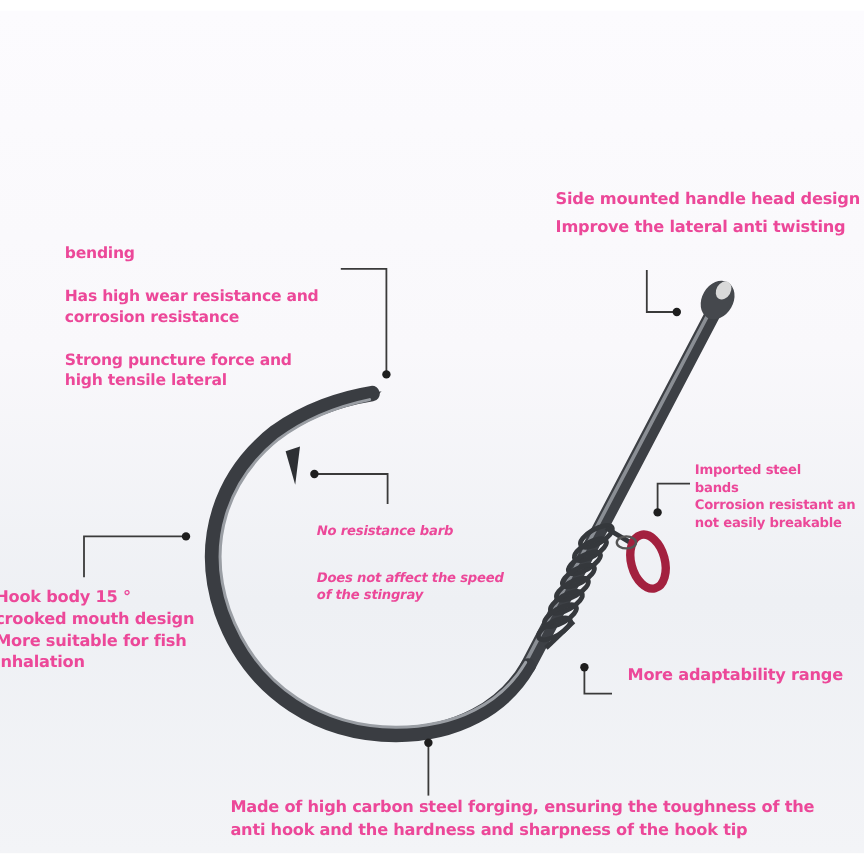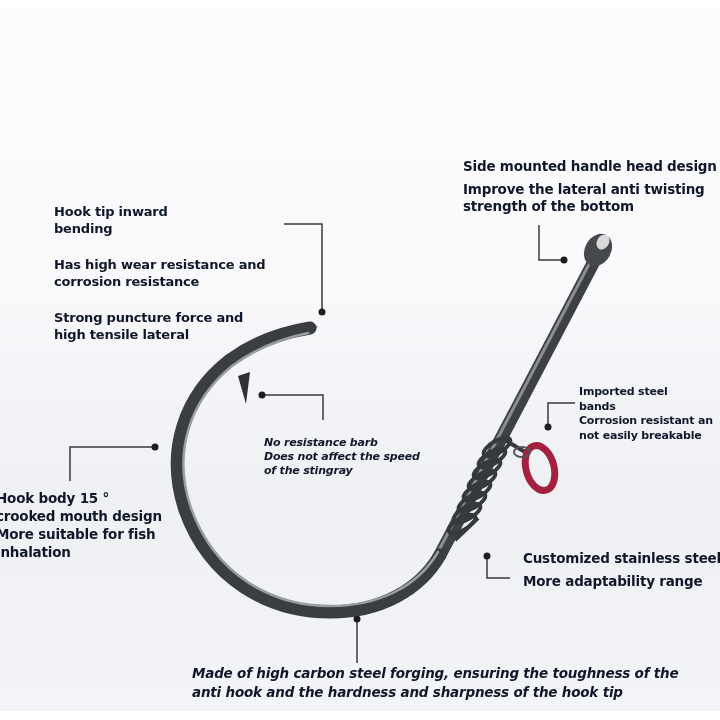--- a/index.html
+++ b/index.html
@@ -7,21 +7,21 @@
     width: 720px; height: 720px; position: relative; overflow: hidden;
     background: #ffffff;
     font-family: "DejaVu Sans", "Liberation Sans", sans-serif;
     color: #222222;
   }
   .canvas {
     position: absolute; left: 0; top: 9px; width: 720px; height: 702px;
     background: linear-gradient(180deg, #fcfbfe 0%, #f9f8fb 40%, #eef0f4 70%, #f3f4f7 100%);
   }
   .label {
-    position: absolute; font-weight: bold; color: #0f172a;
+    position: absolute; font-weight: bold; color: #ec4899;
     line-height: 17px; white-space: nowrap; letter-spacing: -0.2px;
   }
   .label div { white-space: nowrap; }
   .gap { margin-top: 19px; }
   svg.art { position: absolute; left: 0; top: 0; }
 </style>
 </head>
 <body>
 
 <div class="canvas"></div>
@@ -94,53 +94,50 @@
     <circle cx="548" cy="427" r="3.5"></circle>
     <circle cx="155" cy="447" r="3.5"></circle>
     <circle cx="487" cy="556" r="3.5"></circle>
     <circle cx="357" cy="619" r="3.5"></circle>
   </g>
 </svg>
 
 <div class="label" style="left:463px; top:158px; font-size:13.5px;">
   <div>Side mounted handle head design</div>
   <div class="gap" style="margin-top:6px">Improve the lateral anti twisting</div>
-  <div>strength of the bottom</div>
 </div>
 
 <div class="label" style="left:54px; top:203px; font-size:13px;">
-  <div>Hook tip inward</div>
   <div>bending</div>
   <div class="gap">Has high wear resistance and</div>
   <div>corrosion resistance</div>
   <div class="gap">Strong puncture force and</div>
   <div>high tensile lateral</div>
 </div>
 
 <div class="label" style="left:264px; top:436px; font-size:11px; line-height:14px;font-style:italic;">
   <div>No resistance barb</div>
-  <div style="margin-top:0">Does not affect the speed</div>
+  <div style="margin-top:25px">Does not affect the speed</div>
   <div>of the stingray</div>
 </div>
 
 <div class="label" style="left:579px; top:385px; font-size:11px; line-height:14.5px;">
   <div>Imported steel</div>
   <div>bands</div>
   <div>Corrosion resistant an</div>
   <div>not easily breakable</div>
 </div>
 
 <div class="label" style="left:-4px; top:489px; font-size:13.5px; line-height:18px;">
   <div>Hook body 15 °</div>
   <div>crooked mouth design</div>
   <div>More suitable for fish</div>
   <div>inhalation</div>
 </div>
 
 <div class="label" style="left:523px; top:549px; font-size:13.5px; line-height:18px;">
-  <div>Customized stainless steel</div>
   <div style="margin-top:5px">More adaptability range</div>
 </div>
 
-<div class="label" style="left:192px; top:664px; font-size:13.5px; line-height:19px;font-style:italic;">
+<div class="label" style="left:192px; top:664px; font-size:13.5px; line-height:19px;">
   <div>Made of high carbon steel forging, ensuring the toughness of the</div>
   <div>anti hook and the hardness and sharpness of the hook tip</div>
 </div>
 
 </body></html>

